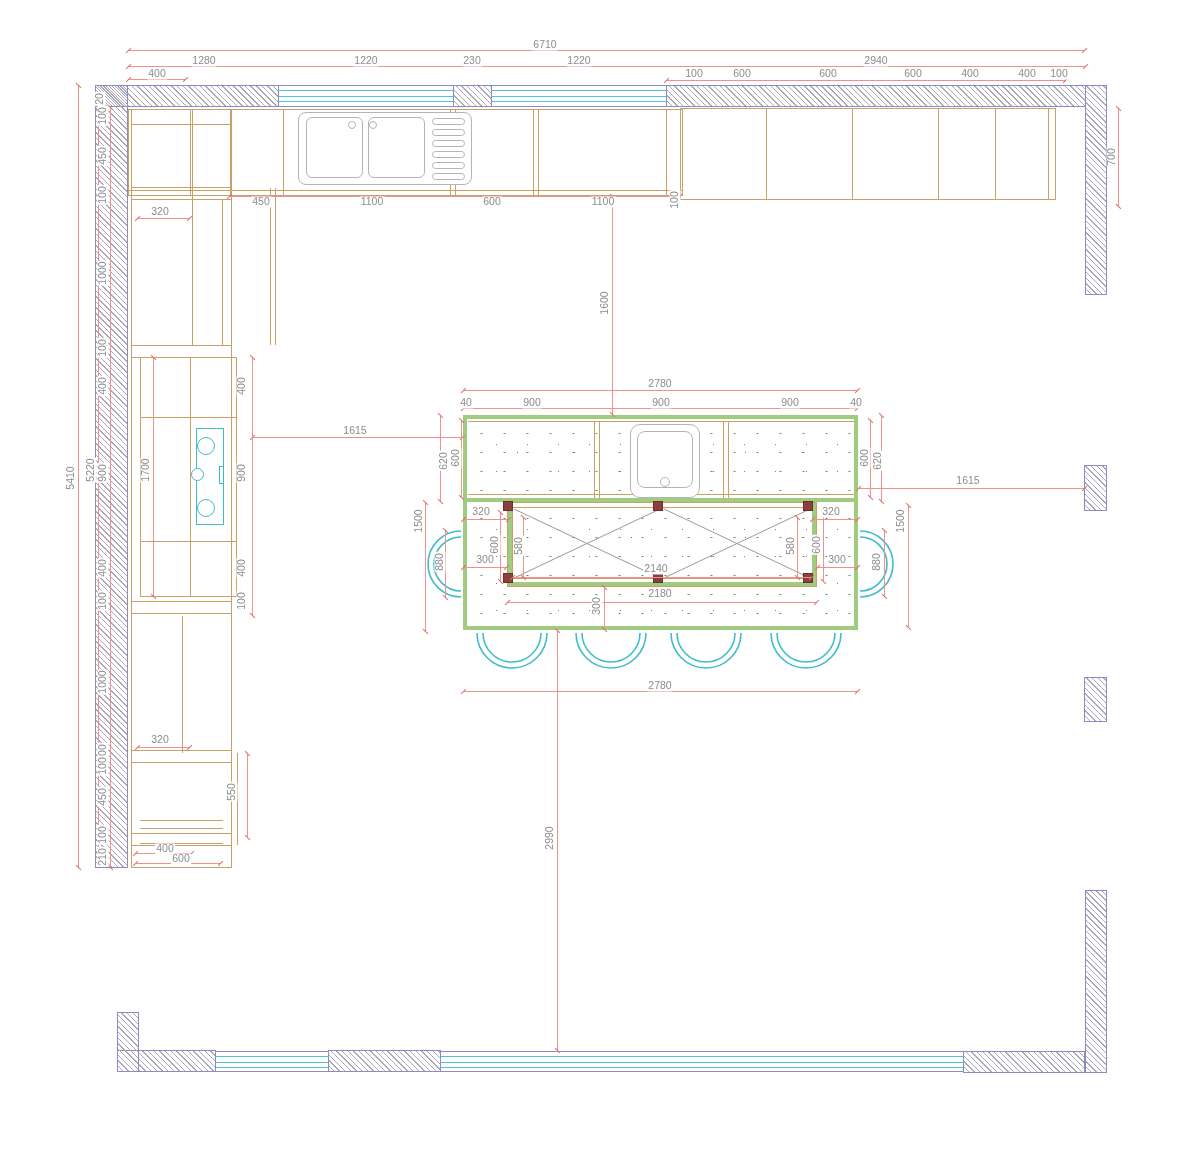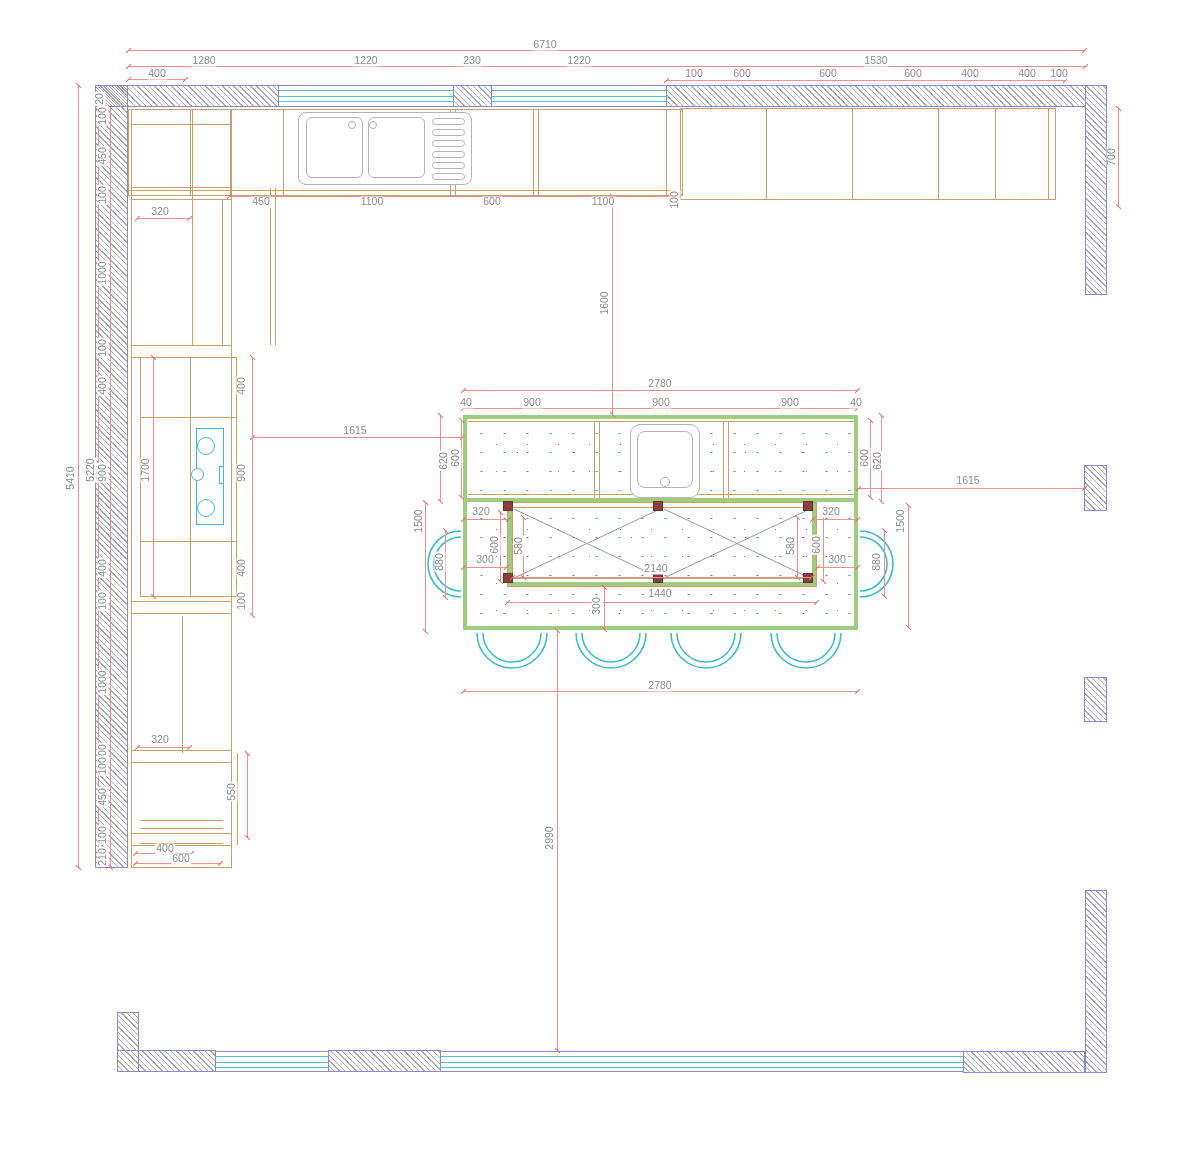--- a/index.html
+++ b/index.html
@@ -216,21 +216,21 @@
     <div class="dlv" style="left: 604px; top: 587px; width: 1px; height: 43px; z-index: 20;"></div>
     <div class="dlv" style="left: 557px; top: 630px; width: 1px; height: 421px; z-index: 20;"></div>
     <div class="dlv" style="left: 612px; top: 196px; width: 1px; height: 219px; z-index: 20;"></div>
     <div class="dlv" style="left: 1118px; top: 108px; width: 1px; height: 99px; z-index: 20;"></div>
     <div class="dlv" style="left: 153px; top: 357px; width: 1px; height: 240px; z-index: 20;"></div>
     <span class="dlab" style="left: 545px; top: 45px;">6710</span>
     <span class="dlab" style="left: 204px; top: 61px;">1280</span>
     <span class="dlab" style="left: 366px; top: 61px;">1220</span>
     <span class="dlab" style="left: 472px; top: 61px;">230</span>
     <span class="dlab" style="left: 579px; top: 61px;">1220</span>
-    <span class="dlab" style="left: 876px; top: 61px;">1530</span>
+    <span class="dlab" style="left: 876px; top: 61px;">2940</span>
     <span class="dlab" style="left: 157px; top: 74px;">400</span>
     <span class="dlab" style="left: 694px; top: 74px;">100</span>
     <span class="dlab" style="left: 742px; top: 74px;">600</span>
     <span class="dlab" style="left: 828px; top: 74px;">600</span>
     <span class="dlab" style="left: 913px; top: 74px;">600</span>
     <span class="dlab" style="left: 970px; top: 74px;">400</span>
     <span class="dlab" style="left: 1027px; top: 74px;">400</span>
     <span class="dlab" style="left: 1059px; top: 74px;">100</span>
     <span class="dlab rot" style="left: 1112px; top: 157px;">700</span>
     <span class="dlab rot" style="left: 71px; top: 478px;">5410</span>
@@ -281,21 +281,21 @@
     <span class="dlab rot" style="left: 901px; top: 521px;">1500</span>
     <span class="dlab rot" style="left: 440px; top: 562px;">880</span>
     <span class="dlab rot" style="left: 877px; top: 562px;">880</span>
     <span class="dlab rot" style="left: 495px; top: 545px;">600</span>
     <span class="dlab rot" style="left: 519px; top: 546px;">580</span>
     <span class="dlab rot" style="left: 791px; top: 546px;">580</span>
     <span class="dlab rot" style="left: 817px; top: 545px;">600</span>
     <span class="dlab" style="left: 485px; top: 560px;">300</span>
     <span class="dlab" style="left: 837px; top: 560px;">300</span>
     <span class="dlab" style="left: 656px; top: 569px;">2140</span>
-    <span class="dlab" style="left: 660px; top: 594px;">1440</span>
+    <span class="dlab" style="left: 660px; top: 594px;">2180</span>
     <span class="dlab rot" style="left: 597px; top: 606px;">300</span>
     <span class="dlab" style="left: 660px; top: 686px;">2780</span>
     <span class="dlab rot" style="left: 550px; top: 838px;">2990</span>
     <span class="dlab" style="left: 160px; top: 740px;">320</span>
     <span class="dlab rot" style="left: 232px; top: 792px;">550</span>
     <span class="dlab" style="left: 165px; top: 849px;">400</span>
     <span class="dlab" style="left: 181px; top: 859px;">600</span>
   </div>
 
 </body></html>

